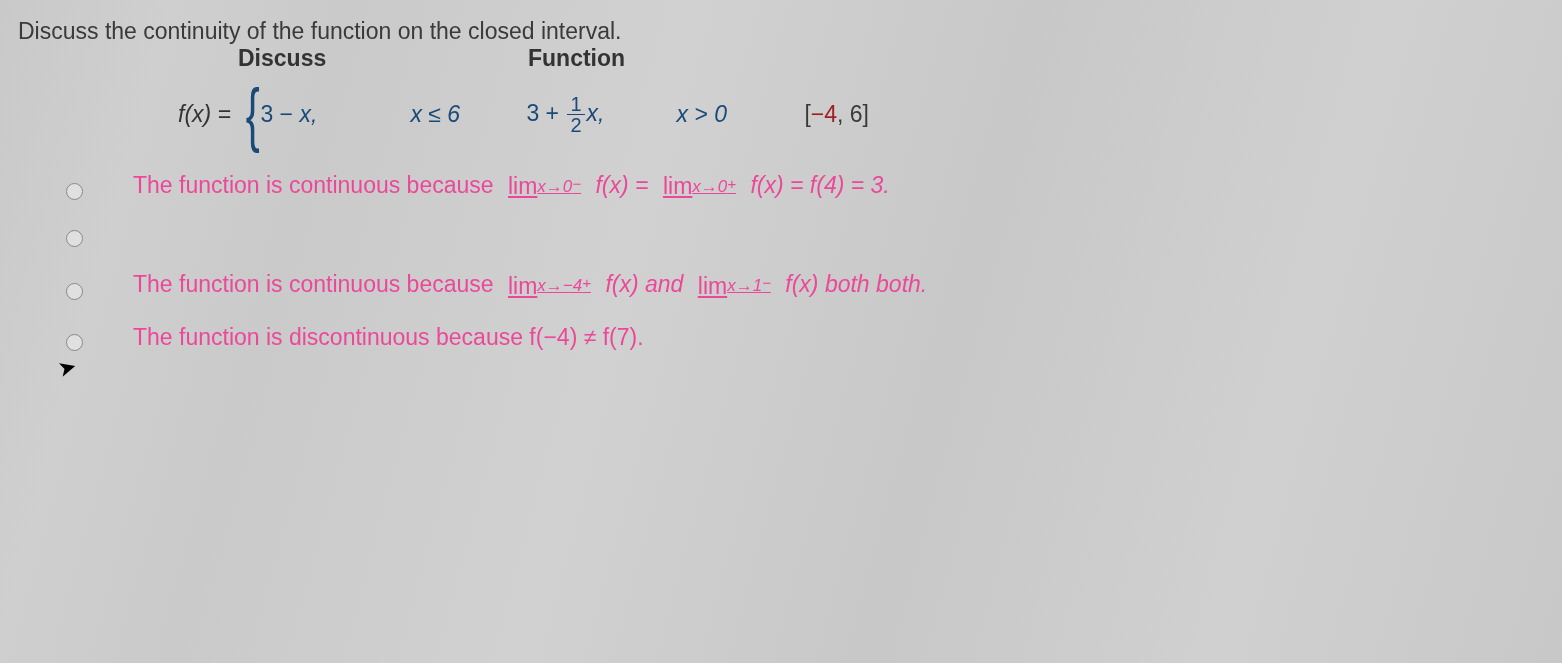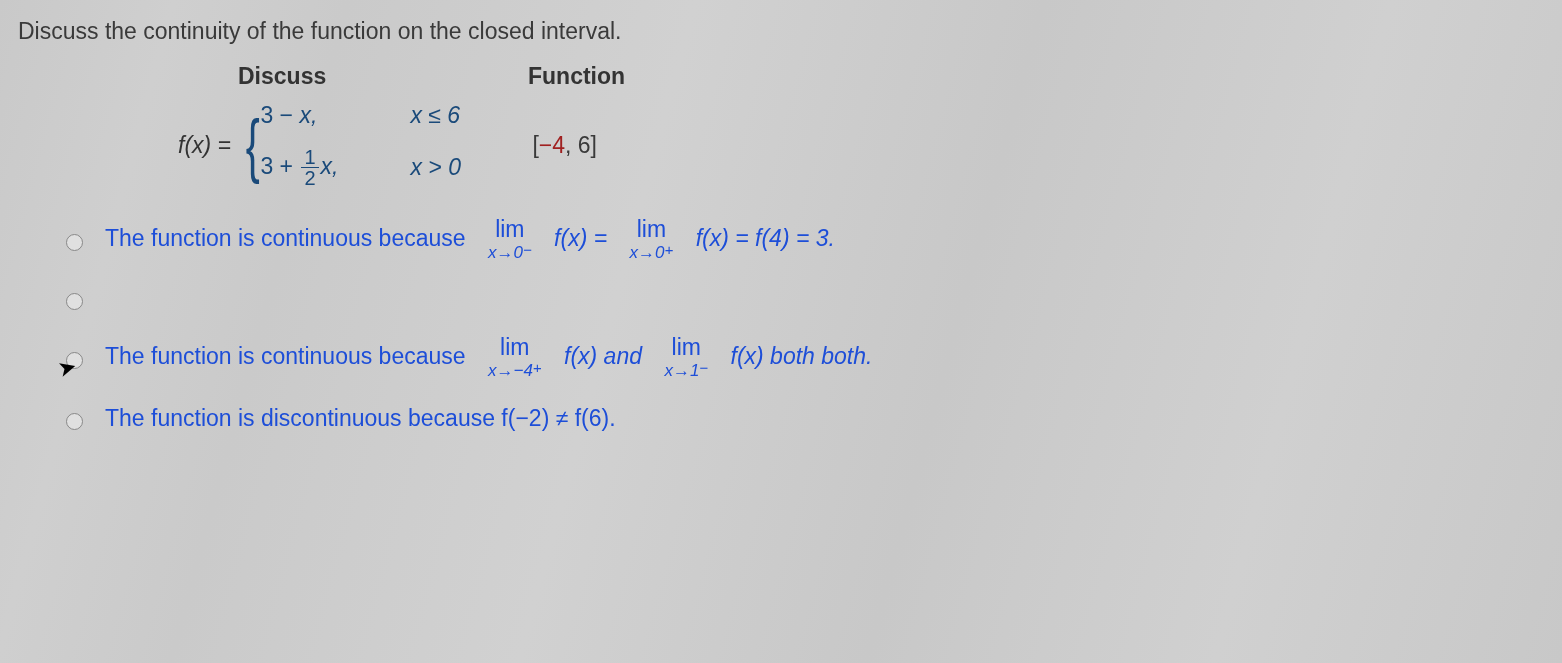--- a/index.html
+++ b/index.html
@@ -7,21 +7,20 @@
     padding: 18px;
     background: linear-gradient(105deg, #c9c9c9 0%, #cfcfcf 10%, #cacaca 20%, #d1d1d1 40%, #c8c8c8 60%, #d0d0d0 80%, #c8c8c8 100%);
     font-family: Arial, sans-serif;
     color: #333;
     width: 1562px;
     height: 663px;
     box-sizing: border-box;
     font-size: 23px;
   }
   .prompt {
-    margin-bottom: 18px;
     color: #3a3a3a;
   }
   .headers {
     display: flex;
     margin-left: 220px;
     margin-bottom: 12px;
     font-weight: bold;
   }
   .hfunc { width: 290px; }
   .hint { }
@@ -32,41 +31,41 @@
     margin-bottom: 28px;
   }
   .fx { margin-right: 10px; font-style: italic; }
   .brace {
     font-size: 70px;
     line-height: 60px;
     transform: scaleX(0.6);
     margin-right: -4px;
     color:#1a4a7a;
   }
-  .pieces { display:flex; flex-direction:column; gap:18px;}
+  .pieces { display:flex; flex-direction:row; gap:6px;}
   .piece { display:flex; align-items:center;}
   .expr { width:150px; color:#1a4a7a;}
   .cond { width:110px; font-style: italic; color:#1a4a7a;}
-  .interval { margin-left: 12px; color:#3a3a3a;}
+  .interval { margin-left: 18px; color:#3a3a3a;}
   .neg { color:#a02020;}
   .frac { display:inline-flex; flex-direction:column; align-items:center; vertical-align:middle; font-size:20px; line-height:1; margin:0 2px;}
   .frac .num { border-bottom:1.5px solid #1a4a7a; padding:0 3px;}
   .frac .den { padding:0 3px;}
   .options { margin-left: 48px; }
-  .opt { display:flex; align-items:center; margin-bottom: 24px; color:#1d4ed8;}
+  .opt { display:flex; align-items:flex-end; margin-bottom: 24px; color:#ec4899;gap:28px;}
   .radio { width:15px; height:15px; border:1.5px solid #888; border-radius:50%; margin-right:22px; margin-top:6px; flex-shrink:0; background:#e0e0e0;}
   .cursor {
     position:absolute;
     left: 58px;
     top: 355px;
     font-size: 22px;
     color:#000;
     transform: rotate(-15deg);
   }
-  .limit { display:inline-flex; flex-direction:column; align-items:center; vertical-align:middle; margin:0 16px;}
+  .limit { display:inline-flex; align-items:center; vertical-align:middle; margin:0 8px;text-decoration:underline;}
   .limit .top { }
   .limit .bot { font-size:17px; font-style:italic; }
   sup { font-size:15px; vertical-align: top; position:relative; top:-2px;}
   .math-i { font-style: italic; }
 </style>
 </head>
 <body>
 
 <div class="prompt">Discuss the continuity of the function on the closed interval.</div>
 
@@ -136,16 +135,16 @@
       <span class="limit">
           <span class="top">lim</span>
           <span class="bot"><span>x→1</span><sup>−</sup></span>
         </span>
       <span class="math-i"> f(x)  both both.</span>
     </div>
   </div>
 
   <div class="opt">
     <div class="radio"></div>
-    <div>The function is discontinuous because f(−2) ≠ f(6).</div>
+    <div>The function is discontinuous because f(−4) ≠ f(7).</div>
   </div>
 
 </div>
 
 </body></html>

